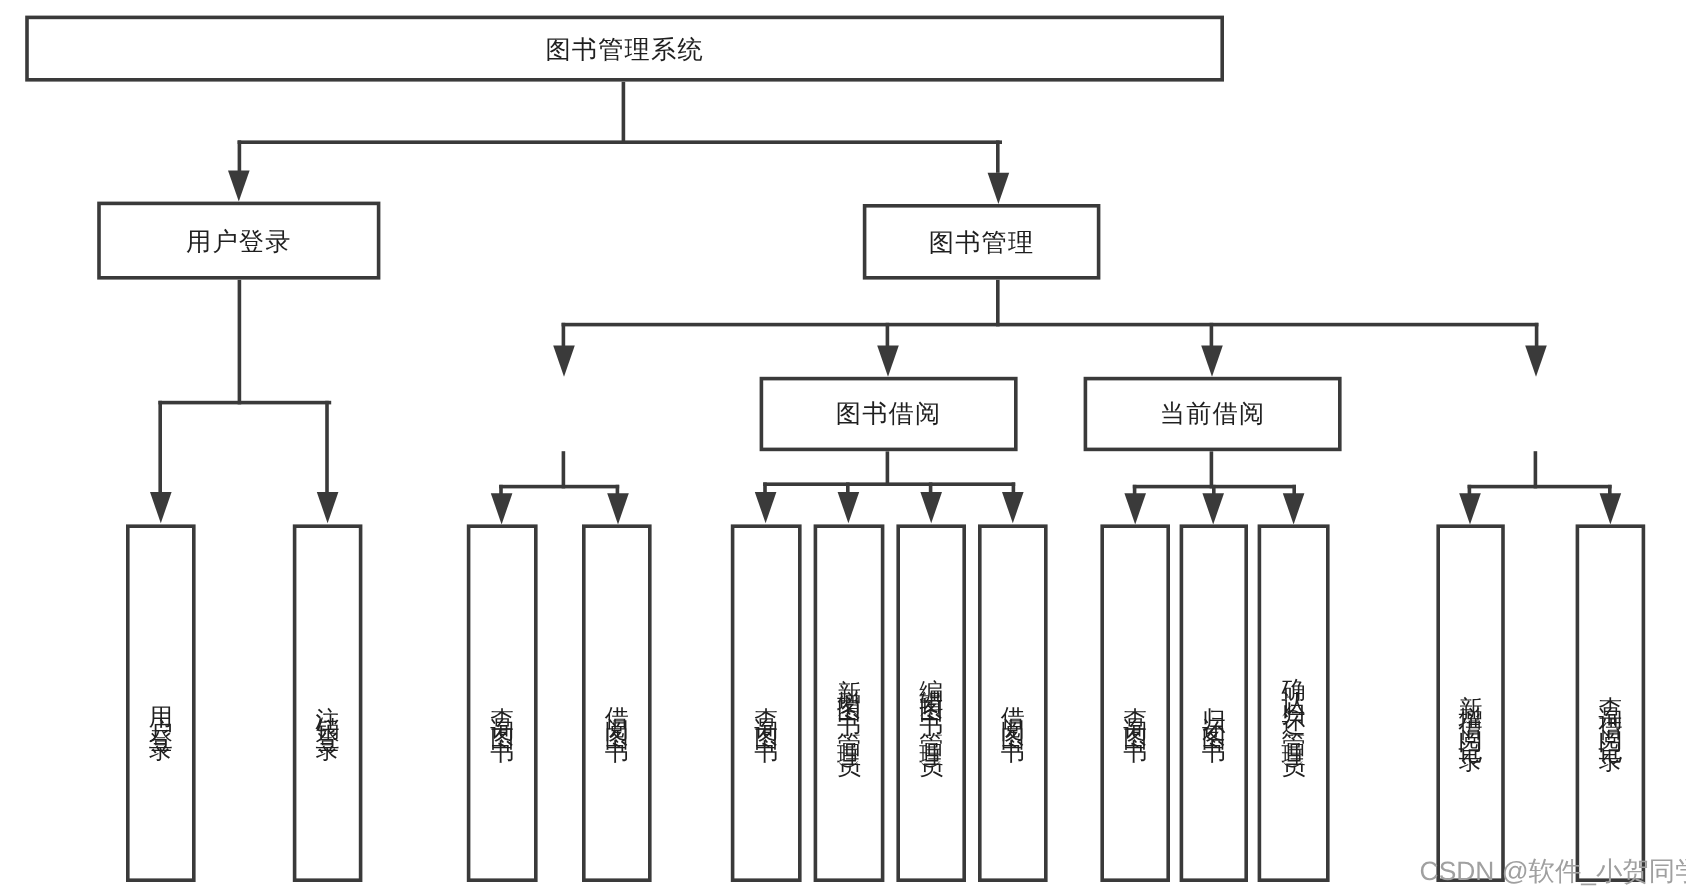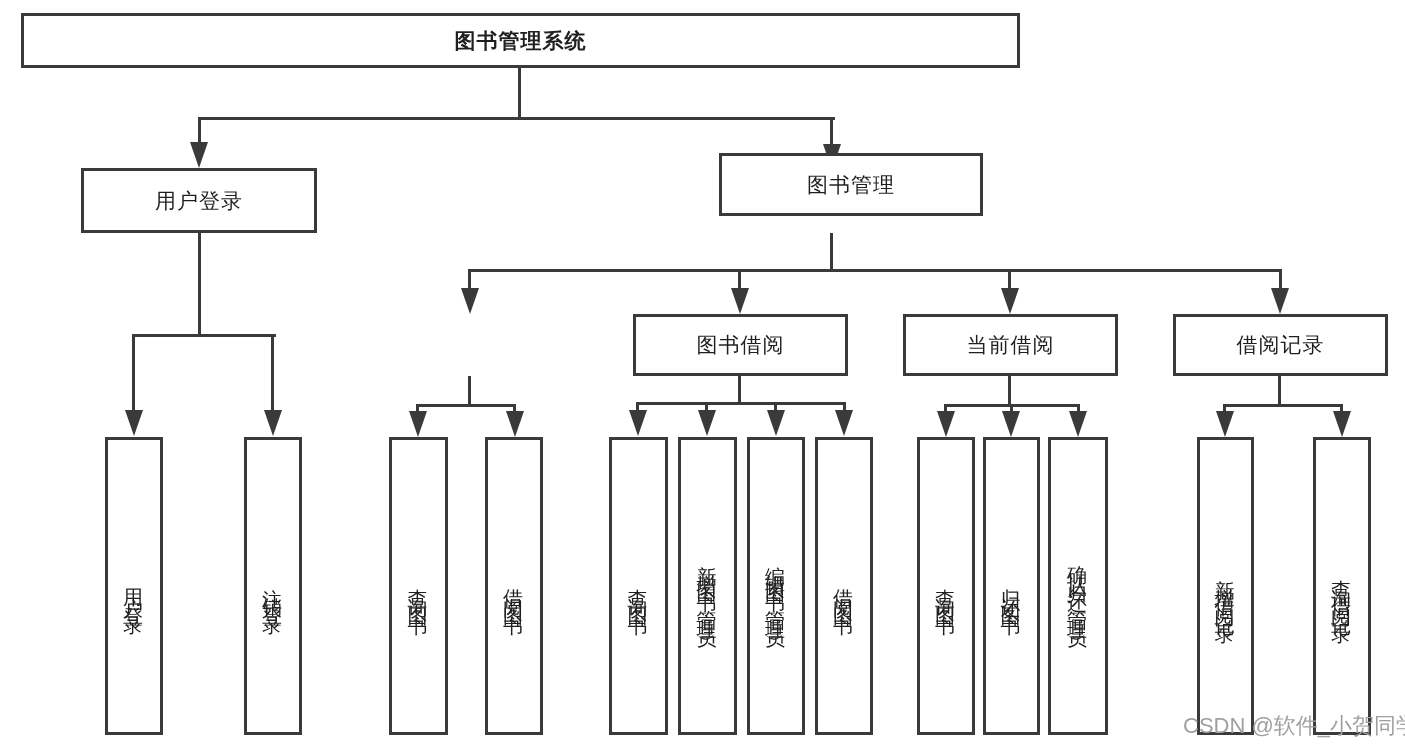--- a/index.html
+++ b/index.html
@@ -49,23 +49,23 @@
   .watermark{
     position:absolute;
     left:1183px;top:711px;
     font-size:22px;
     color:#a0a0a0;
     z-index:3;
     white-space:nowrap;
   }
 
   
-  #n-root{left:21px;top:13px;width:999px;height:55px;font-weight:bold;}
+  #n-root{left:21px;top:13px;width:999px;height:55px;}
   #n-user-login{left:81px;top:168px;width:236px;height:65px;}
-  #n-book-mgmt{left:719px;top:153px;width:264px;height:63px;}
+  #n-book-mgmt{left:719px;top:170px;width:198px;height:63px;}
   #n-new-book{left:363px;top:314px;width:215px;height:62px;}
   #n-book-borrow{left:633px;top:314px;width:215px;height:62px;}
   #n-cur-borrow{left:903px;top:314px;width:215px;height:62px;}
   #n-borrow-rec{left:1173px;top:314px;width:215px;height:62px;}
 
   .leaf{top:437px;height:298px;}
   #n-leaf-login{left:105px;width:58px;}
   #n-leaf-logout{left:244px;width:58px;}
   #n-leaf-nb-query{left:389px;width:59px;}
   #n-leaf-nb-borrow{left:485px;width:58px;}
@@ -125,23 +125,20 @@
     <div class="vline" style="left:1279px;top:269px;height:22px;"></div>
     <div class="arrow" style="left:1271px;top:288px;"></div>
   </div>
 
   <div class="box" id="n-cur-borrow">
     <span>当前借阅</span>
   </div>
   <div class="box" id="n-book-borrow">
     <span>图书借阅</span>
   </div>
-  <div class="box" id="n-borrow-rec">
-    <span>借阅记录</span>
-  </div>
 
   <div>
     <div class="vline" style="left:468px;top:376px;height:31px;"></div>
     <div class="hline" style="left:416px;top:404px;width:100px;"></div>
     <div class="vline" style="left:416px;top:404px;height:12px;"></div>
     <div class="arrow" style="left:409px;top:411px;"></div>
     <div class="vline" style="left:513px;top:404px;height:12px;"></div>
     <div class="arrow" style="left:506px;top:411px;"></div>
   </div>
 

